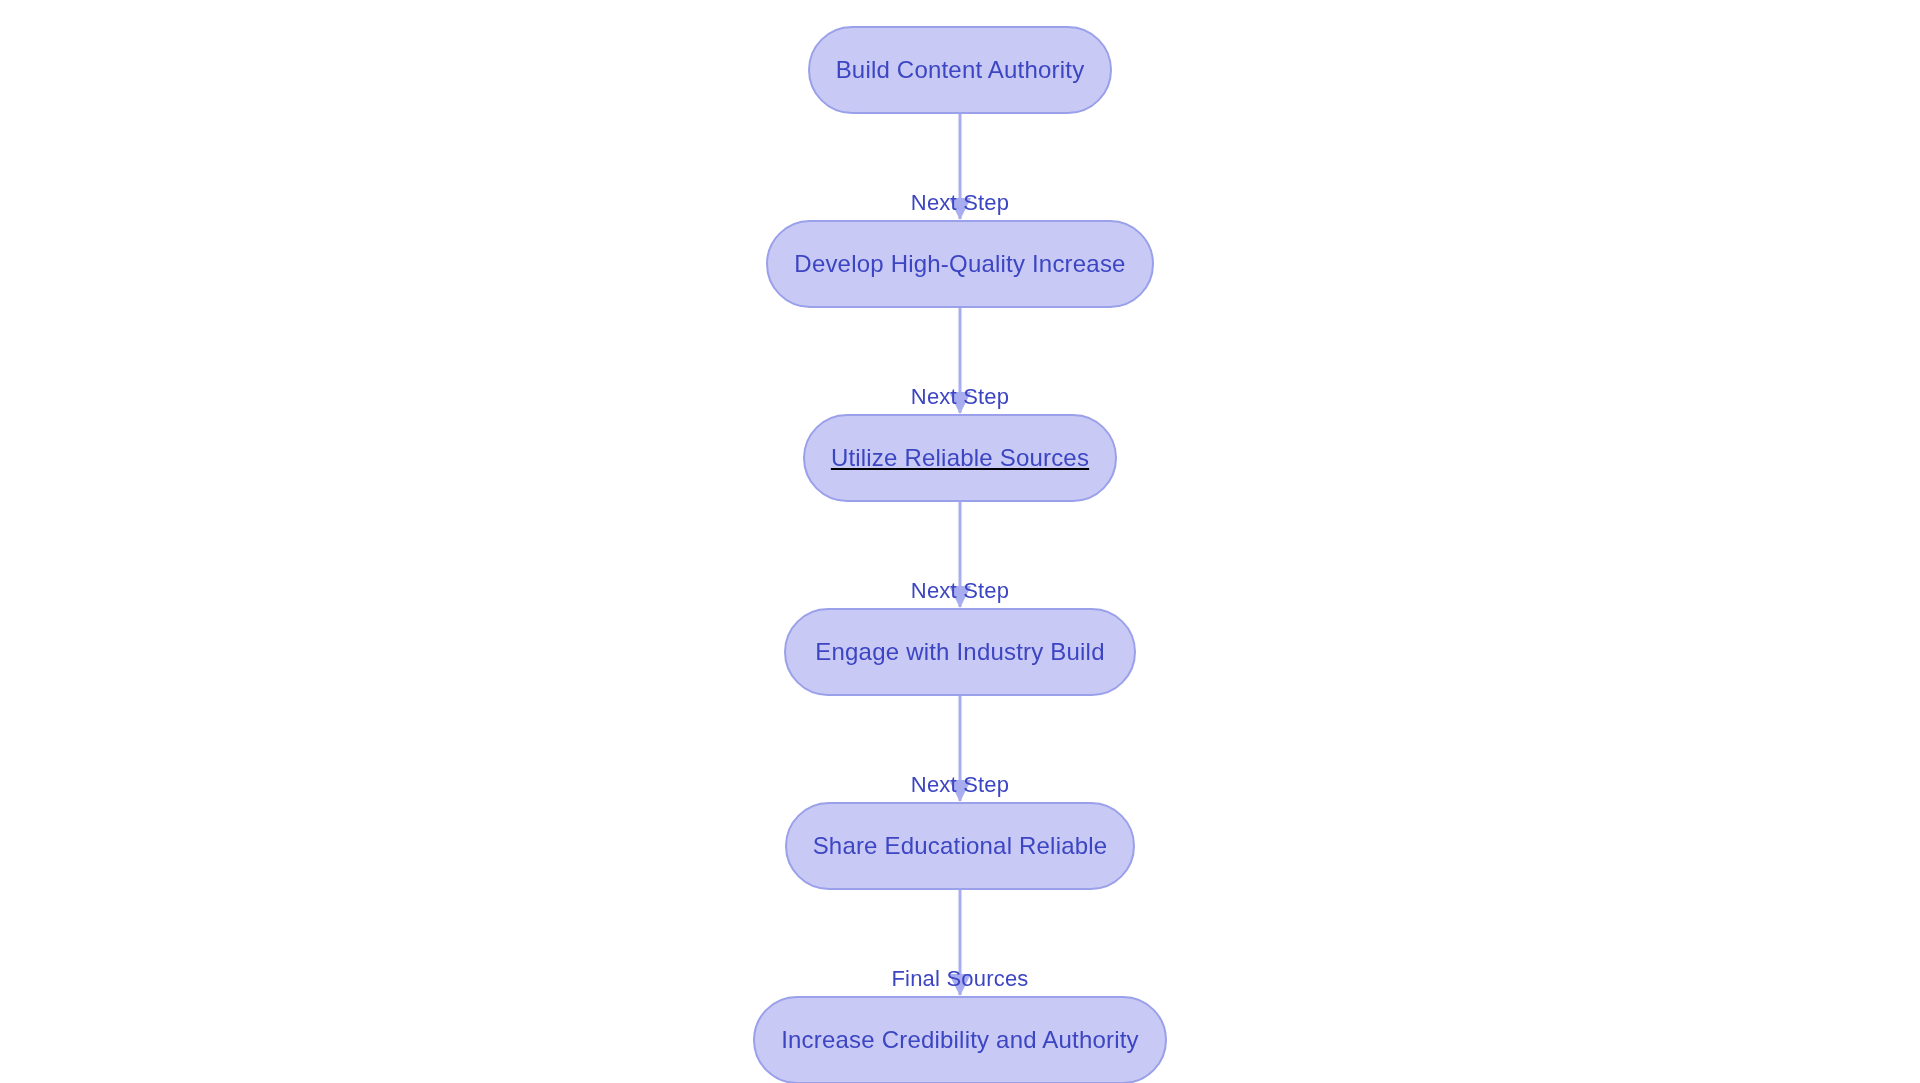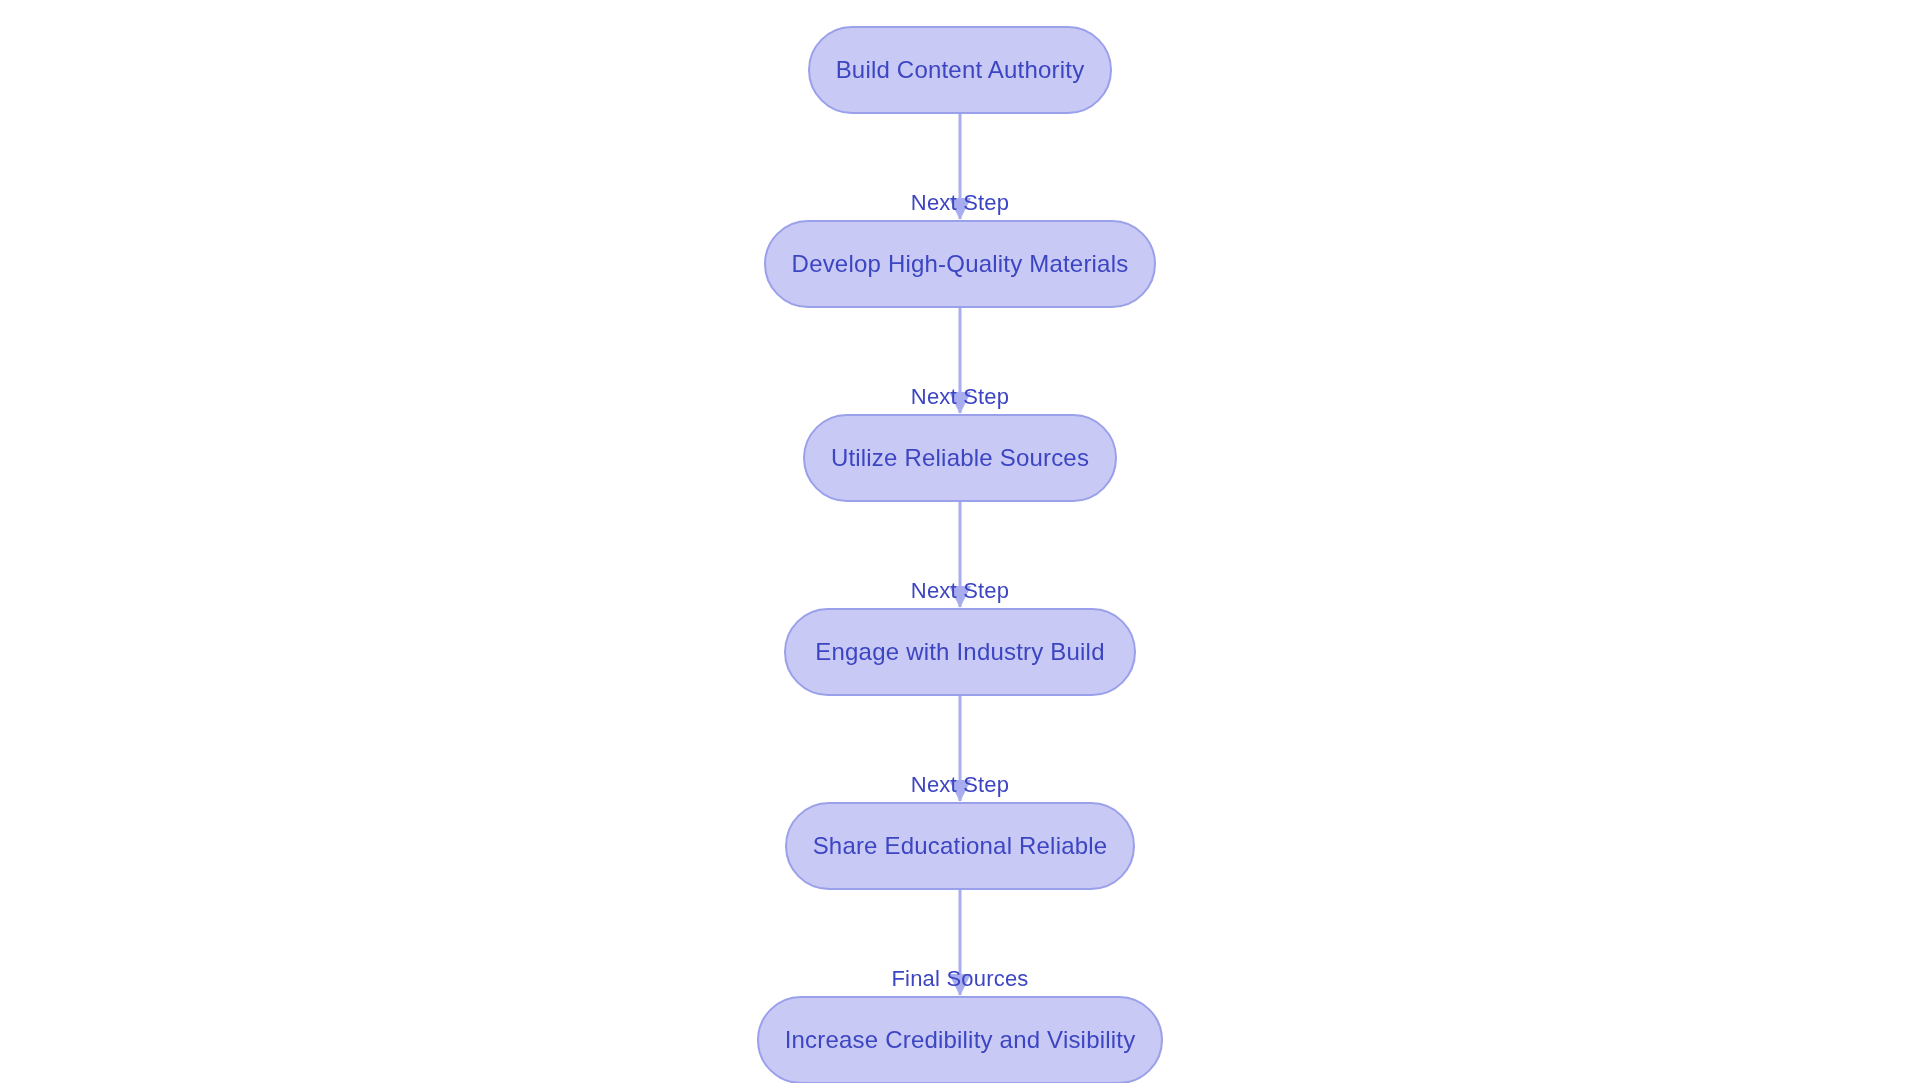--- a/index.html
+++ b/index.html
@@ -29,21 +29,21 @@
     flex:0 0 auto;
   }
   .node-label{
     color:var(--node-text);
     font-size:24px;
     letter-spacing:0.2px;
     white-space:nowrap;
   }
   .n1{min-width:300px;}
   .n2{min-width:374px;}
-  .n3{min-width:297px;}
+  .n3{min-width:297px;text-decoration:underline;}
   .n4{min-width:352px;}
   .n5{min-width:333px;}
   .n6{min-width:385px;}
   .connector{
     position:relative;
     width:320px;
     height:106px;
     flex:0 0 auto;
   }
   .cline{
@@ -82,21 +82,21 @@
     <span class="node-label">Build Content Authority</span>
   </div>
 
   <div class="connector">
     <div class="cline"></div>
     <div class="arrowhead"></div>
     <span class="edge-label">Next Step</span>
   </div>
 
   <div class="node n2">
-    <span class="node-label">Develop High-Quality Materials</span>
+    <span class="node-label">Develop High-Quality Increase</span>
   </div>
 
   <div class="connector">
     <div class="cline"></div>
     <div class="arrowhead"></div>
     <span class="edge-label">Next Step</span>
   </div>
 
   <div class="node n3">
     <span class="node-label">Utilize Reliable Sources</span>
@@ -122,16 +122,16 @@
     <span class="node-label">Share Educational Reliable</span>
   </div>
 
   <div class="connector">
     <div class="cline"></div>
     <div class="arrowhead"></div>
     <span class="edge-label">Final Sources</span>
   </div>
 
   <div class="node n6">
-    <span class="node-label">Increase Credibility and Visibility</span>
+    <span class="node-label">Increase Credibility and Authority</span>
   </div>
 
 </div>
 
 </body></html>

